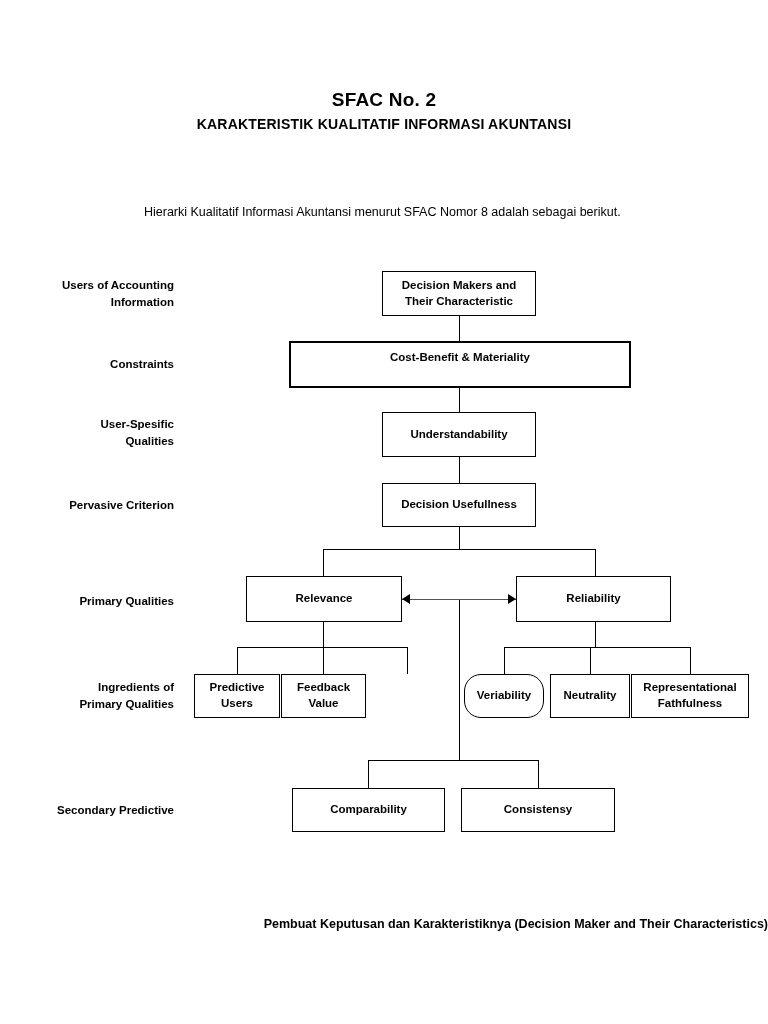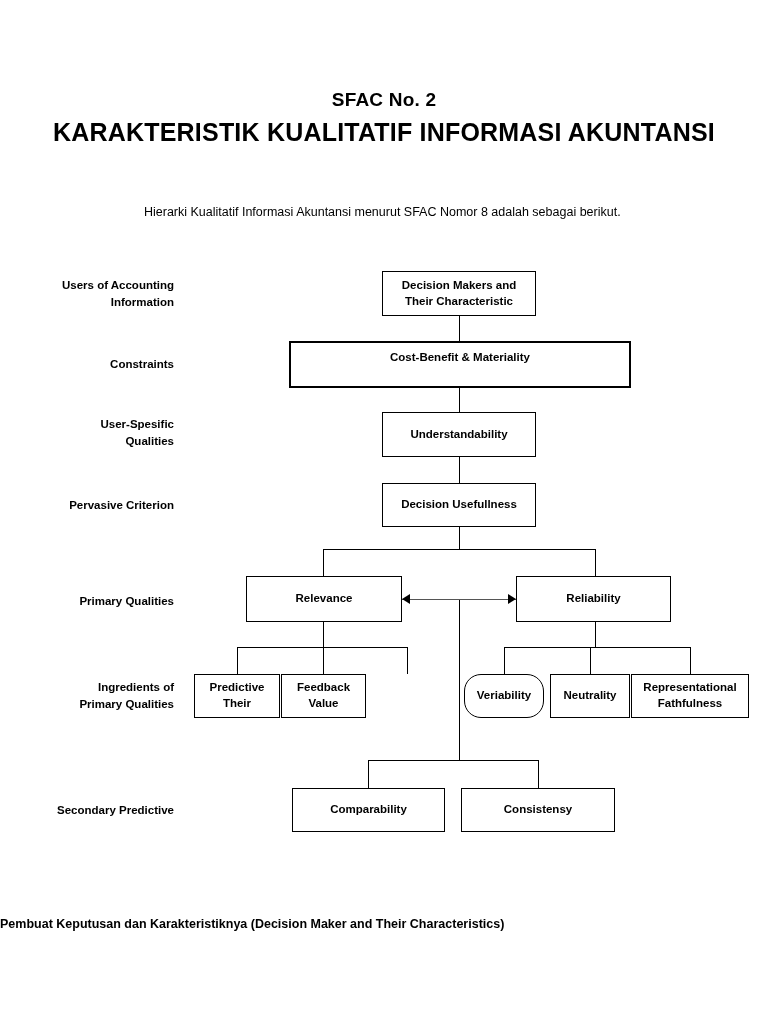--- a/index.html
+++ b/index.html
@@ -25,21 +25,21 @@
   .doc-title {
     position: absolute;
     left: 0;
     right: 0;
     top: 86px;
     text-align: center;
     font-weight: bold;
     line-height: 1.45;
   }
   .doc-title .line1 { font-size: 19px; letter-spacing: 0.2px; }
-  .doc-title .line2 { font-size: 25px; letter-spacing: 0.2px; }
+  .doc-title .line2 { font-size: 14px; letter-spacing: 0.2px; }
 
   
   .intro {
     position: absolute;
     left: 88px;
     top: 200px;
     width: 590px;
     font-size: 12.5px;
     line-height: 1.95;
     text-align: justify;
@@ -118,21 +118,21 @@
   }
   .arrow-head.left  { border-right: 8px solid #000000; }
   .arrow-head.right { border-left: 8px solid #000000; }
 
   
   .caption {
     position: absolute;
     left: 0;
     right: 0;
     top: 917px;
-    text-align: left;
+    text-align: right;
     font-size: 12.5px;
     font-weight: bold;
   }
 </style>
 </head>
 <body>
 
 <div class="page">
 
   <div class="doc-title">
@@ -189,21 +189,21 @@
     <div class="vline" style="left:323px; top:647px; height:27px;"></div>
     <div class="vline" style="left:407px; top:647px; height:27px;"></div>
 
     <div class="vline" style="left:595px; top:622px; height:25px;"></div>
     <div class="hline" style="left:504px; top:647px; width:186px;"></div>
     <div class="vline" style="left:504px; top:647px; height:27px;"></div>
     <div class="vline" style="left:590px; top:647px; height:27px;"></div>
     <div class="vline" style="left:690px; top:647px; height:27px;"></div>
 
     <div class="node" style="left:194px; top:674px; width:86px; height:44px;">Predictive
-Their</div>
+Users</div>
     <div class="node" style="left:281px; top:674px; width:85px; height:44px;">Feedback
 Value</div>
 
     <div class="node" style="left:464px; top:674px; width:80px; height:44px;border-radius:17px;">Veriability</div>
     <div class="node" style="left:550px; top:674px; width:80px; height:44px;">Neutrality</div>
     <div class="node" style="left:631px; top:674px; width:118px; height:44px;">Representational
 Fathfulness</div>
 
     <div class="vline" style="left:459px; top:599px; height:161px;"></div>
     <div class="hline" style="left:368px; top:760px; width:171px;"></div>

